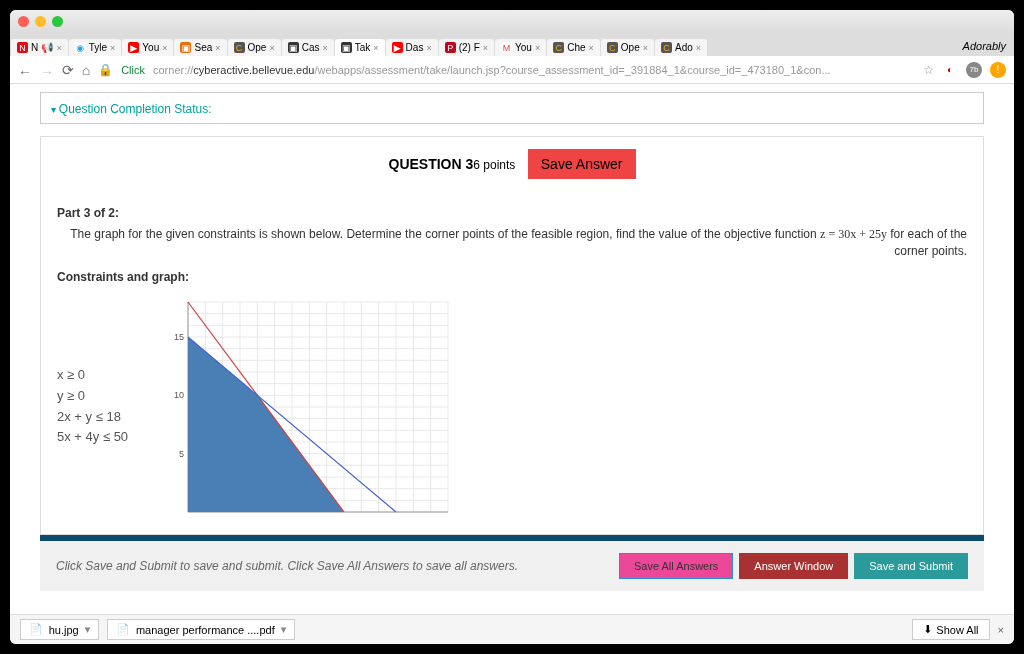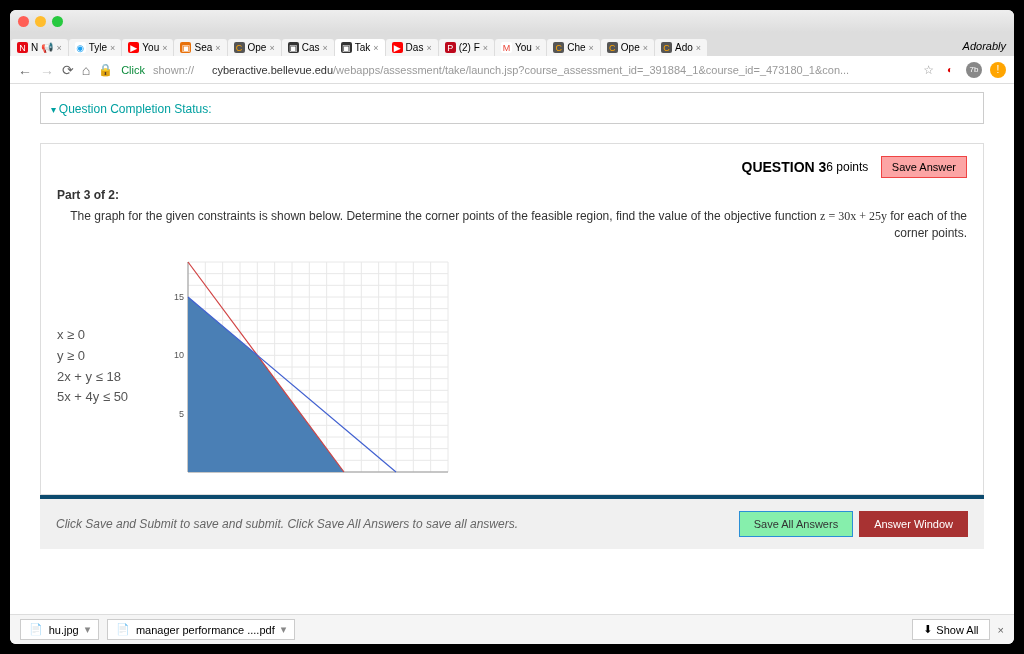--- a/index.html
+++ b/index.html
@@ -11,44 +11,44 @@
 .red { background: #ff5f56; } .yellow { background: #ffbd2e; } .green { background: #27c93f; }
 .tabs { height: 24px; background: #ddd; display: flex; align-items: flex-end; font-size: 10px; overflow: hidden; }
 .tab { background: #f5f5f5; padding: 3px 6px; margin-left: 1px; border-radius: 3px 3px 0 0; display: flex; align-items: center; gap: 3px; white-space: nowrap; max-width: 62px; overflow: hidden; }
 .tab.active { background: #fff; }
 .tab-icon { width: 11px; height: 11px; display: inline-flex; align-items: center; justify-content: center; font-size: 9px; border-radius: 2px; }
 .tab-x { color: #888; font-size: 9px; }
 .addressbar { height: 28px; background: #fff; border-bottom: 1px solid #ddd; display: flex; align-items: center; padding: 0 8px; gap: 8px; font-size: 12px; }
 .nav-icon { color: #666; font-size: 14px; }
 .secure { color: #0a8a3a; font-size: 11px; }
 .url { color: #999; font-size: 11px; flex: 1; overflow: hidden; white-space: nowrap; text-overflow: ellipsis; }
-.url .domain { color: #333; margin-left: 18px; }
+.url .domain { color: #333; }
 .star { color: #999; }
 .ext-icon { width: 16px; height: 16px; border-radius: 50%; display: inline-flex; align-items: center; justify-content: center; font-size: 10px; }
 .content { flex: 1; overflow: auto; padding: 8px 30px; background: #fff; }
-.status-bar { border: 1px solid #ccc; padding: 6px 10px; margin-bottom: 19px; }
+.status-bar { border: 1px solid #ccc; padding: 6px 10px; margin-bottom: 12px; }
 .status-text { color: #00a0a0; font-size: 12px; }
 .question-card { border: 1px solid #ddd; padding: 12px 16px; }
-.q-header { display: flex; justify-content: flex-end; align-items: center; margin-bottom: 10px; }
+.q-header { display: flex; justify-content: center; align-items: center; margin-bottom: 27px; }
 .q-title { font-weight: bold; font-size: 14px; }
 .q-points { font-size: 12px; font-weight: normal; }
-.save-btn { background: #fca5a5; border: 1px solid #ef4444; padding: 4px 10px; font-size: 11px; margin-left: 8px; }
+.save-btn { background: #ef4444; border: 3px solid #ef4444; padding: 4px 10px; font-size: 14px; margin-left: 8px; }
 .q-body { font-size: 12px; color: #333; }
 .part { font-weight: bold; margin-bottom: 6px; }
 .desc { margin-bottom: 10px; line-height: 1.4; text-align: right; }
 .func { font-family: 'Times New Roman', serif; }
 .subhead { font-weight: bold; margin-bottom: 8px; }
 .graph-area { display: flex; gap: 30px; align-items: center; }
 .constraints { font-family: 'Times New Roman', serif; font-size: 13px; line-height: 1.6; color: #555; }
 .plot { position: relative; width: 300px; height: 230px; }
-.bottom-bar { background: #f0f0f0; border-top: 4px solid #0c4a6e; padding: 12px 16px; display: flex; justify-content: space-between; align-items: center; font-size: 12px; }
+.bottom-bar { background: #f0f0f0; border-top: 6px solid #0c4a6e; padding: 12px 16px; display: flex; justify-content: space-between; align-items: center; font-size: 12px; }
 .bottom-text { color: #666; font-style: italic; }
 .bottom-btns { display: flex; gap: 6px; }
 .btn { padding: 6px 14px; font-size: 11px; border: 1px solid; cursor: pointer; }
-.btn-outline { background: #86efac; border-color: #2a8fd6; color: #333; }
+.btn-outline { background: #ec4899; border-color: #2a8fd6; color: #333; }
 .btn-red { background: #a83232; border-color: #a83232; color: #fff; }
 .btn-teal { background: #2a9a9a; border-color: #2a9a9a; color: #fff; }
 .downloads { height: 30px; background: #f5f5f5; border-top: 1px solid #ddd; display: flex; align-items: center; padding: 0 10px; font-size: 11px; gap: 10px; justify-content: space-between; }
 .dl-items { display: flex; gap: 8px; }
 .dl-item { background: #fff; border: 1px solid #ccc; padding: 3px 8px; display: flex; align-items: center; gap: 6px; }
 .dl-icon { color: #888; }
 .show-all { background: #fff; border: 1px solid #ccc; padding: 3px 10px; display: flex; gap: 4px; align-items: center; }
 .adorably { font-size: 11px; margin-left: auto; padding: 4px 8px; font-style: italic; }
 </style>
 </head>
@@ -131,21 +131,21 @@
       <div class="adorably">Adorably</div>
     </div>
   <div class="addressbar">
     <span class="nav-icon">←</span>
     <span class="nav-icon" style="opacity:.4">→</span>
     <span class="nav-icon">⟳</span>
     <span class="nav-icon">⌂</span>
     <span style="color:#0a8a3a">🔒</span>
     <span class="secure">Click</span>
     <span class="url">
-      <span>shown://</span><span class="domain">cyberactive.bellevue.edu</span><span>/webapps/assessment/take/launch.jsp?course_assessment_id=_391884_1&amp;course_id=_473180_1&amp;con...</span>
+      <span>corner://</span><span class="domain">cyberactive.bellevue.edu</span><span>/webapps/assessment/take/launch.jsp?course_assessment_id=_391884_1&amp;course_id=_473180_1&amp;con...</span>
     </span>
     <span class="star">☆</span>
     <span class="ext-icon" style="background:#fff;color:#d00">◐</span>
     <span class="ext-icon" style="background:#888;color:#fff;font-size:8px">7b</span>
     <span class="ext-icon" style="background:#ffa500;color:#fff">!</span>
   </div>
 
   <div class="content">
     <div class="status-bar">
       <span style="color:#00a0a0;font-size:10px">▾ </span>
@@ -158,20 +158,21 @@
         <div>
           <span class="q-points">6 points</span>
           <button class="save-btn">Save Answer</button>
         </div>
       </div>
       <div class="q-body">
         <div class="part">Part 3 of 2:</div>
         <div class="desc">
           <span>The graph for the given constraints is shown below.  Determine the corner points of the feasible region, find the value of the objective function </span><span class="func">z = 30x + 25y</span><span>  for each of the corner points.</span>
         </div>
+        <div class="subhead">Constraints and graph:</div>
         <div class="graph-area">
           <div class="constraints" id="constraints">
               <div>x ≥ 0</div>
               <div>y ≥ 0</div>
               <div>2x + y ≤ 18</div>
               <div>5x + 4y ≤ 50</div>
             </div>
           <div class="plot">
             <svg width="300" height="230" viewBox="0 0 300 230">
               <g id="grid">
@@ -227,20 +228,21 @@
           </div>
         </div>
       </div>
     </div>
 
     <div class="bottom-bar">
       <span class="bottom-text">Click Save and Submit to save and submit. Click Save All Answers to save all answers.</span>
       <div class="bottom-btns">
         <button class="btn btn-outline">Save All Answers</button>
         <button class="btn btn-red">Answer Window</button>
+        <button class="btn btn-teal">Save and Submit</button>
       </div>
     </div>
   </div>
 
   <div class="downloads">
     <div class="dl-items" id="dl-items">
         <div class="dl-item">
           <span class="dl-icon">📄</span>
           <span>hu.jpg</span>
           <span style="color:#888">▾</span>

